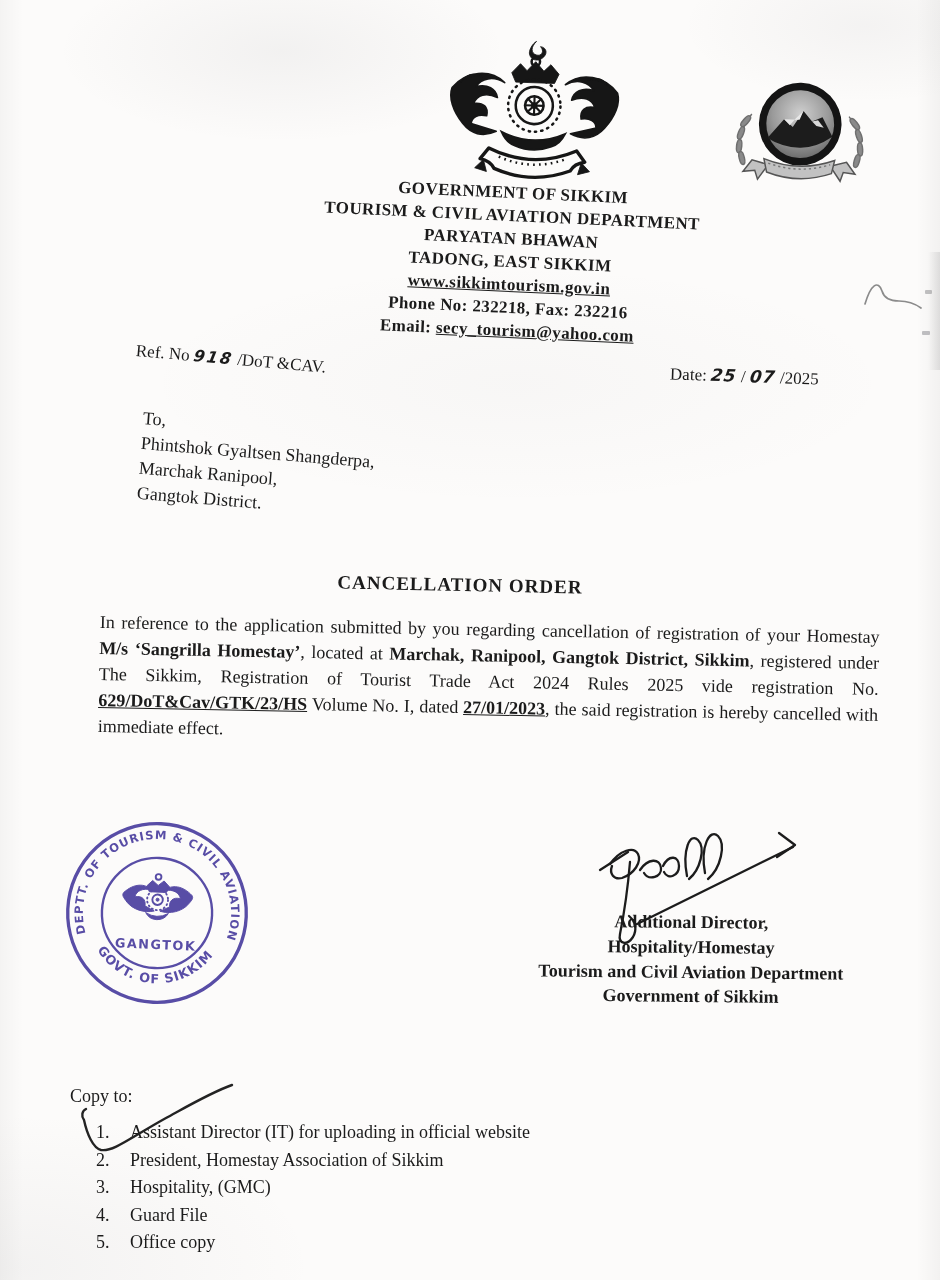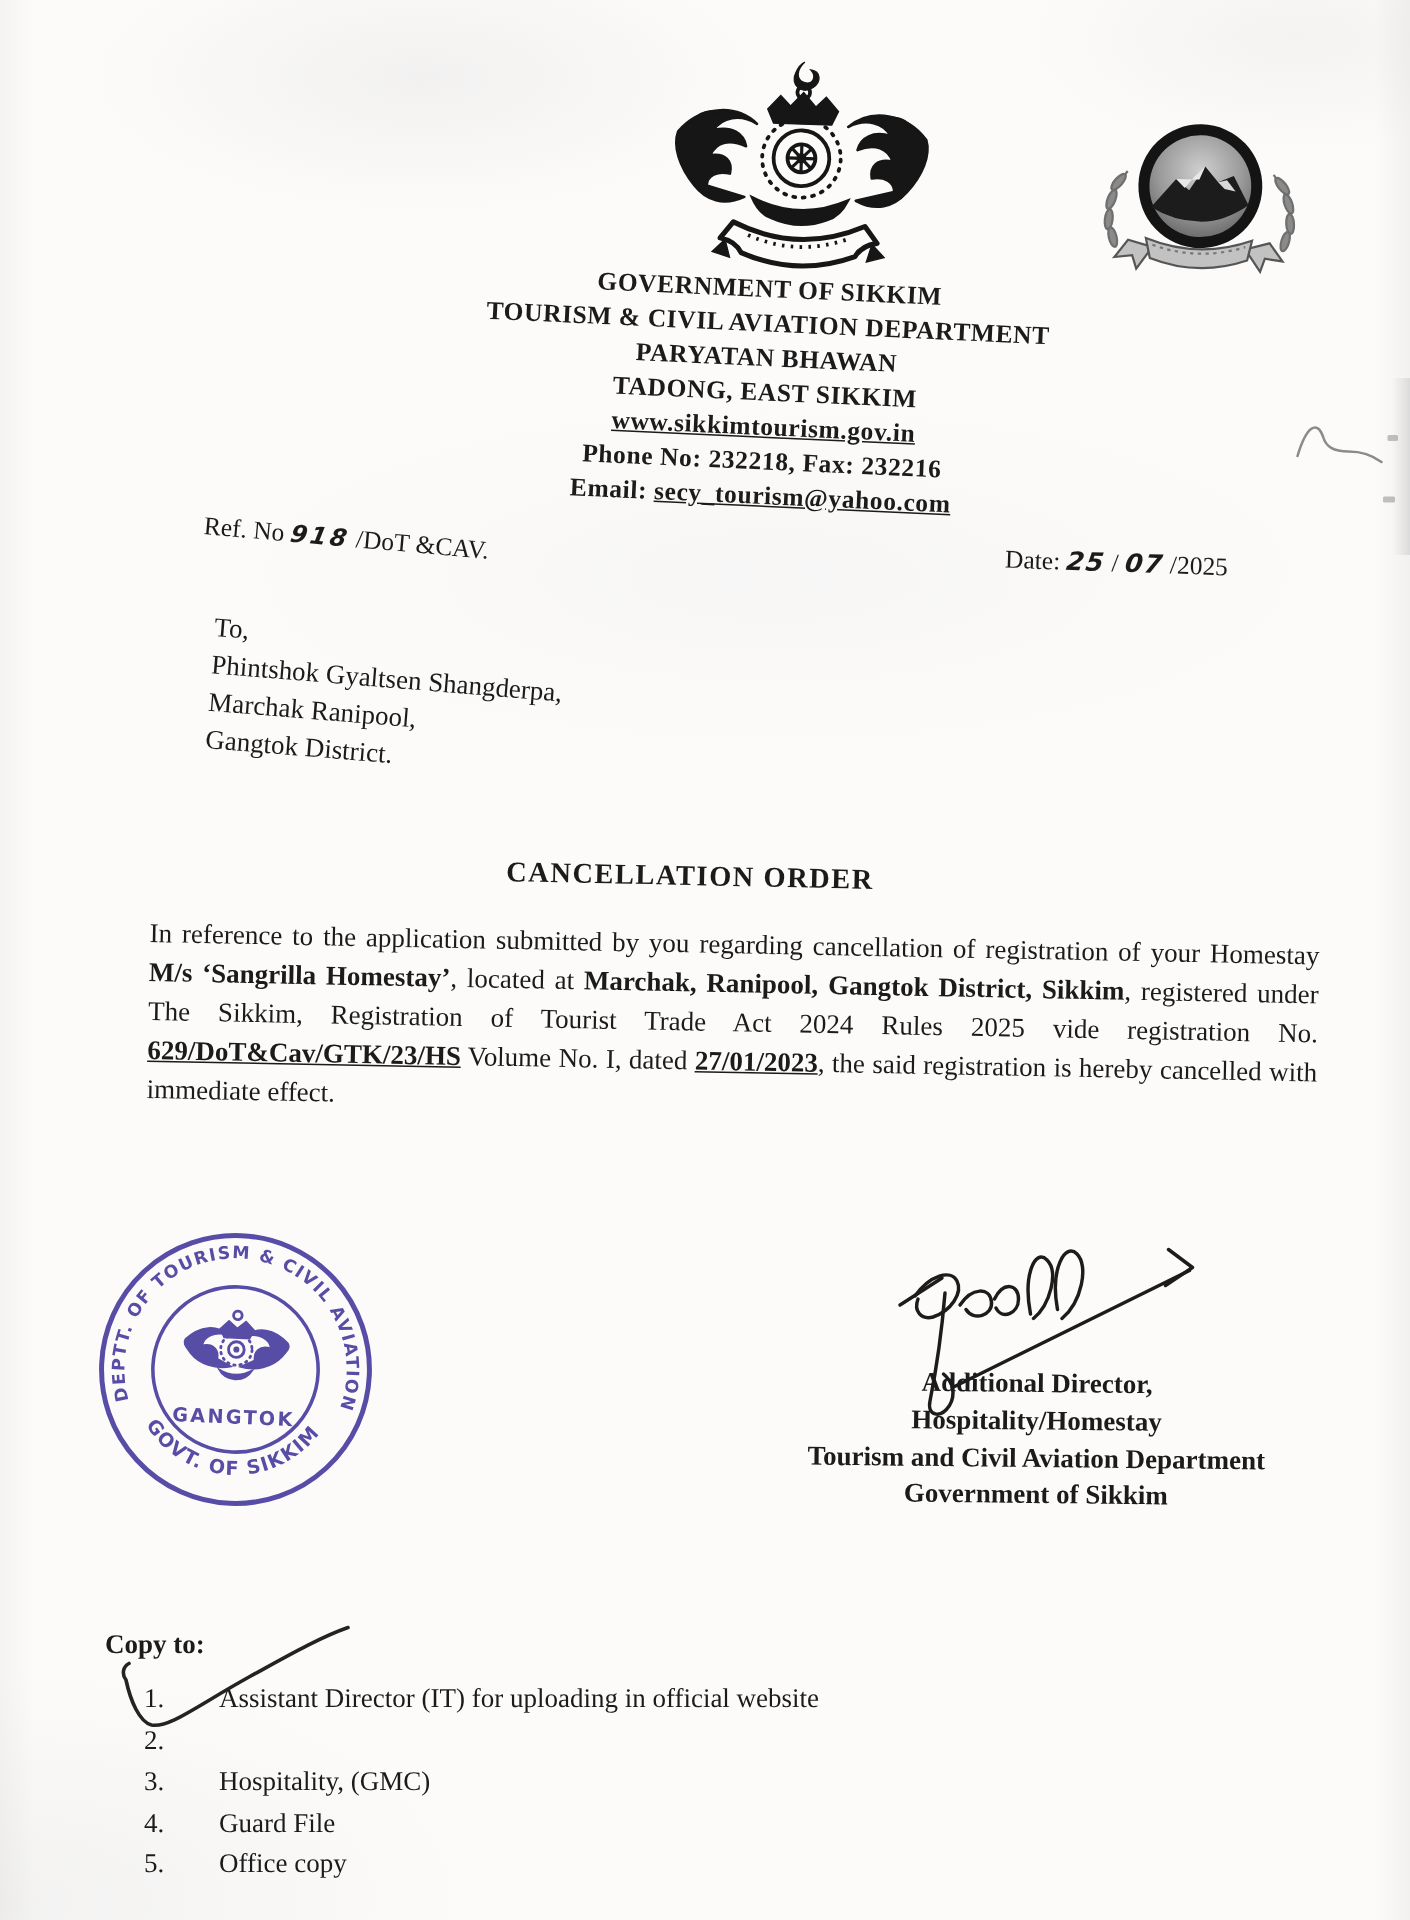--- a/index.html
+++ b/index.html
@@ -44,25 +44,25 @@
   .bu{font-weight:bold;text-decoration:underline;}
   
   .stamp{left:62px;top:818px;width:190px;height:190px;transform:rotate(2.5deg);opacity:.92;}
   .signature{left:578px;top:824px;width:235px;height:128px;}
   .sign-block{
     left:505px;top:910px;width:372px;text-align:center;
     font-size:18px;font-weight:bold;line-height:24.8px;transform:rotate(.6deg);
   }
   
   .copy-block{left:70px;top:1086px;font-size:18px;}
-  .copy-label{font-weight:bold;}
+  .copy-label{font-weight:normal;}
   .copy-items{margin-top:12px;}
   .copy-item{display:flex;line-height:27.6px;}
   .copy-num{width:26px;margin-left:26px;}
-  .copy-text{margin-left:24px;}
+  .copy-text{margin-left:8px;}
   
   .strike-mark{left:66px;top:1076px;width:182px;height:84px;}
   .squiggle{left:853px;top:270px;width:78px;height:52px;}
   .edge-strip{right:0;top:252px;width:12px;height:118px;background:linear-gradient(90deg,transparent,rgba(60,60,65,.12));}
   .speck1{right:8px;top:290px;width:7px;height:4px;background:#8f8f92;opacity:.55;border-radius:1px;}
   .speck2{right:10px;top:331px;width:8px;height:4px;background:#83838a;opacity:.5;border-radius:1px;}
 </style>
 </head>
 <body>
 
@@ -235,20 +235,21 @@
 
   <div class="abs copy-block">
     <div class="copy-label">Copy to:</div>
     <div class="copy-items">
       <div class="copy-item">
         <span class="copy-num">1.</span>
         <span class="copy-text">Assistant Director (IT) for uploading in official website</span>
       </div>
       <div class="copy-item">
         <span class="copy-num">2.</span>
+        <span class="copy-text">President, Homestay Association of Sikkim</span>
       </div>
       <div class="copy-item">
         <span class="copy-num">3.</span>
         <span class="copy-text">Hospitality, (GMC)</span>
       </div>
       <div class="copy-item">
         <span class="copy-num">4.</span>
         <span class="copy-text">Guard File</span>
       </div>
       <div class="copy-item">

